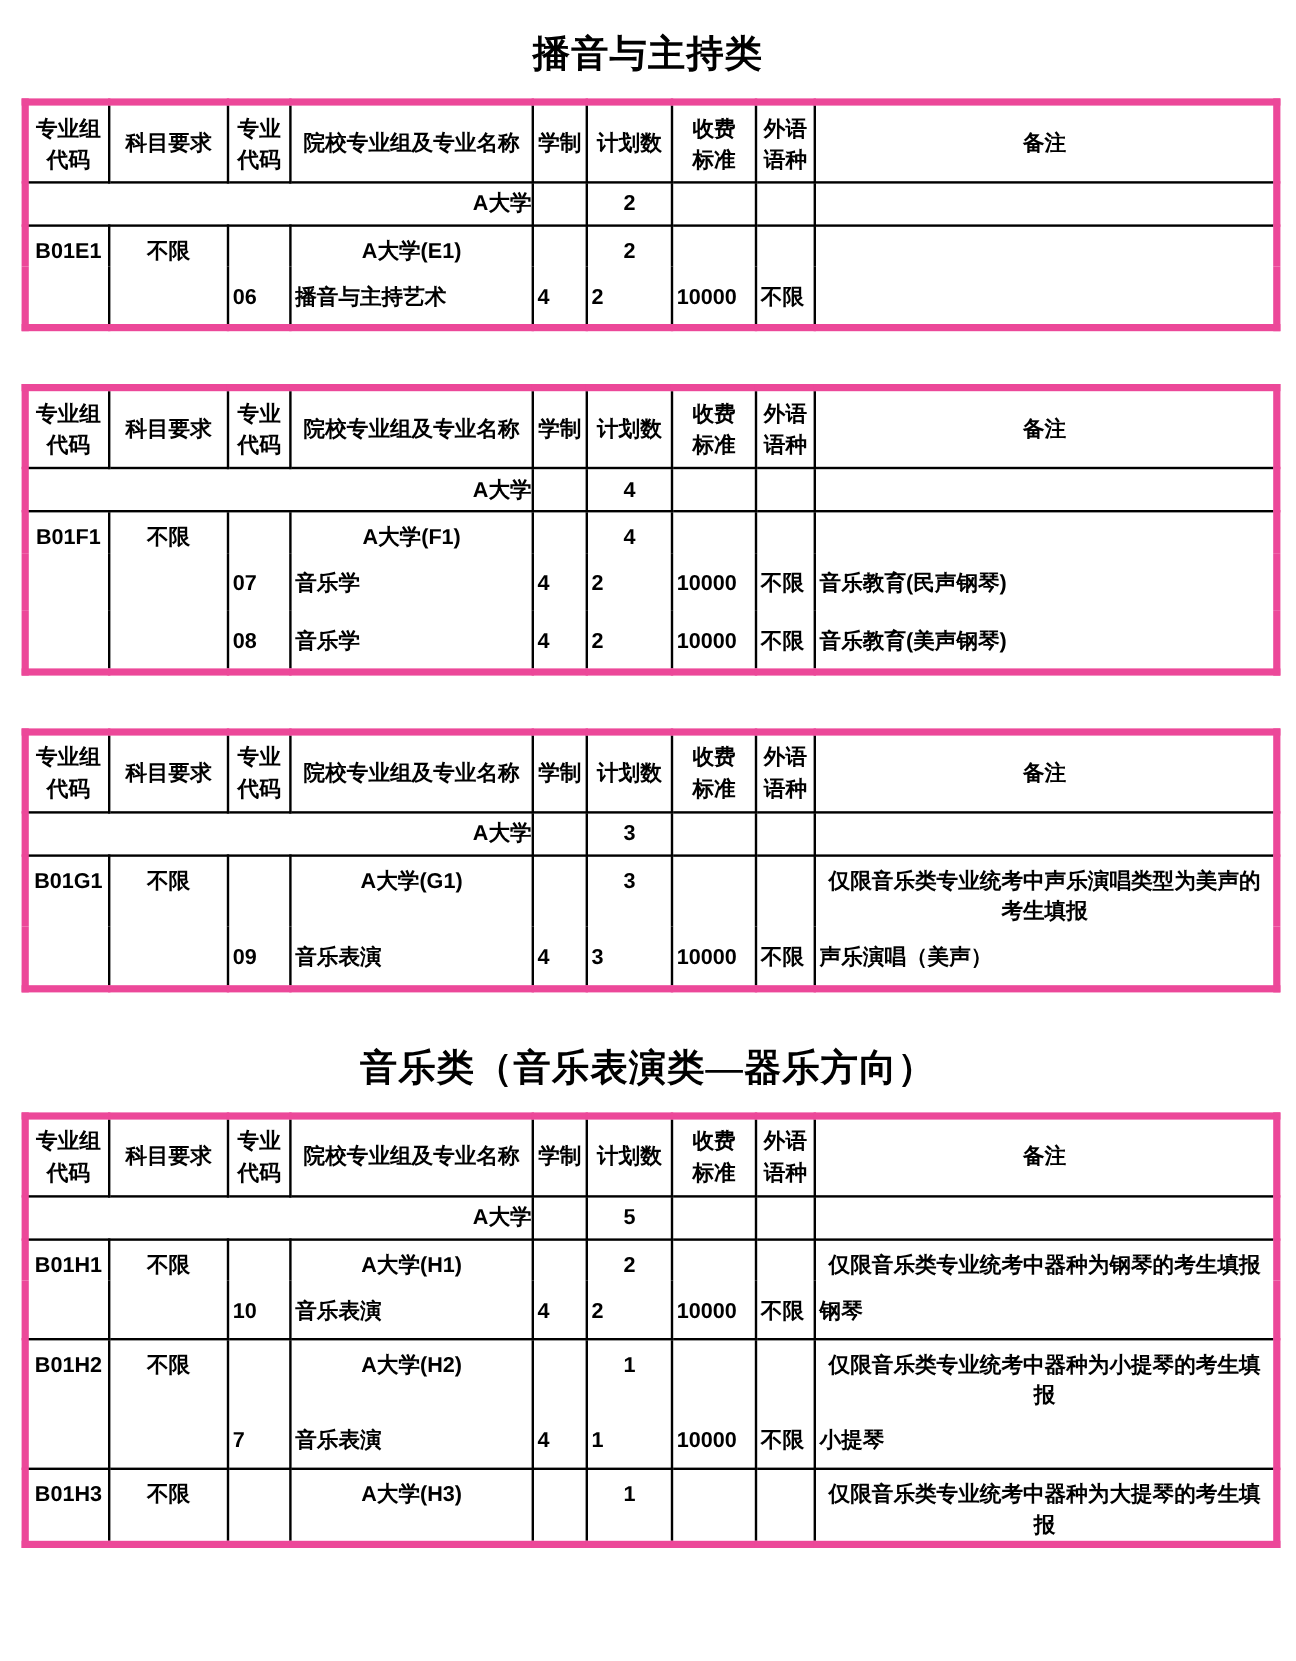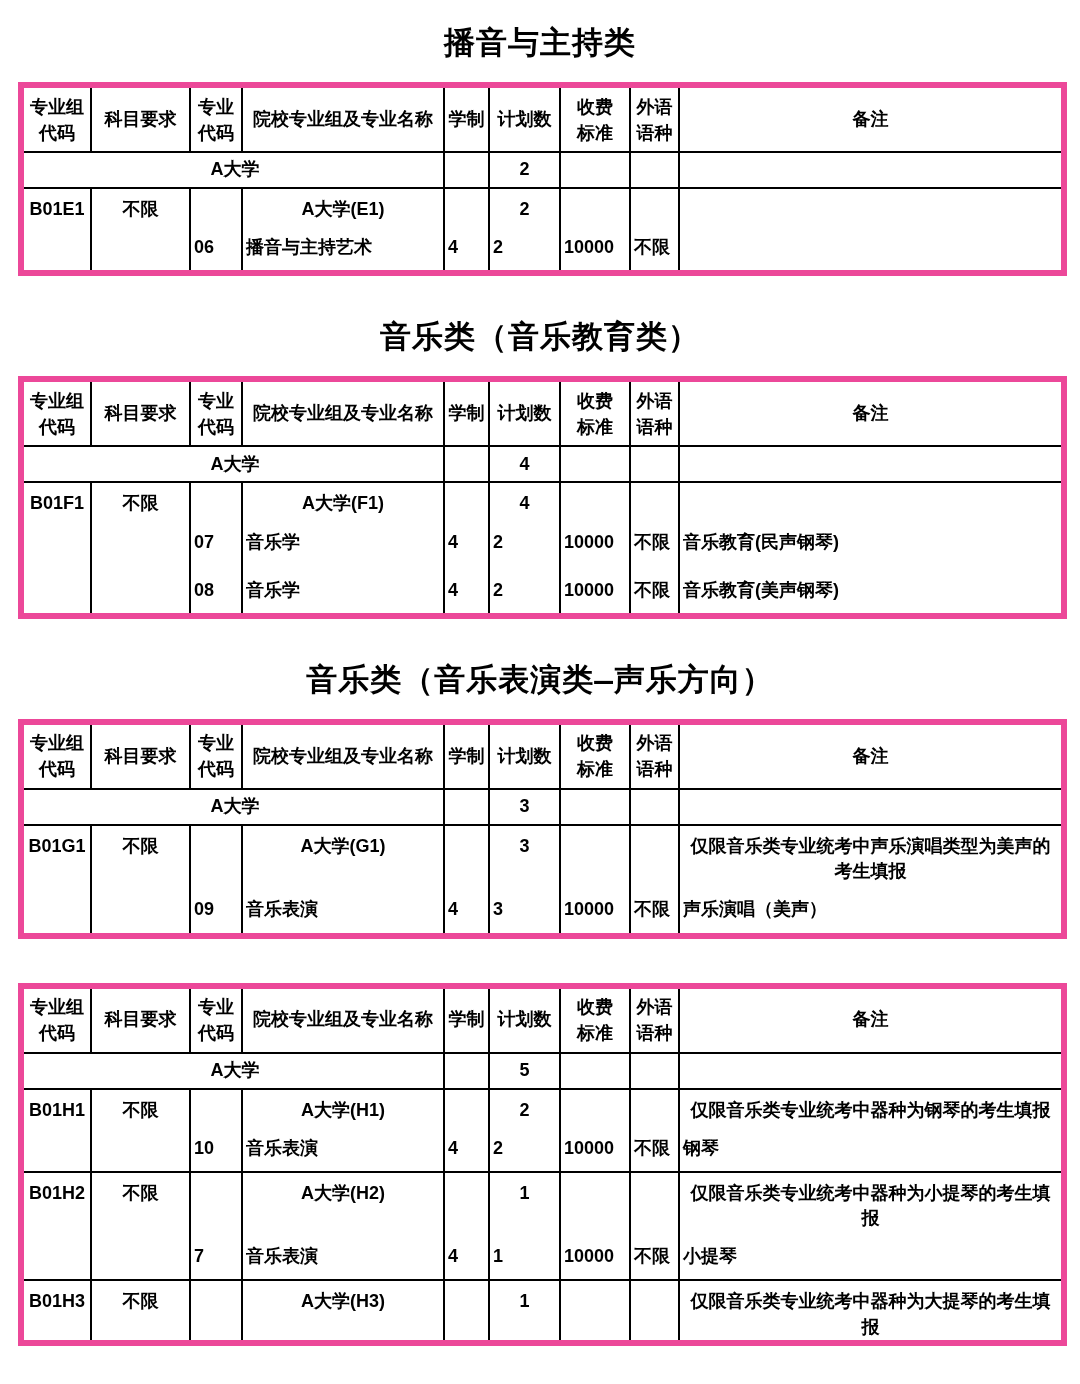--- a/index.html
+++ b/index.html
@@ -7,21 +7,21 @@
   body {
     width: 1080px;
     color: #000;
     font-family: "Liberation Sans", "DejaVu Sans", sans-serif;
   }
   .page { padding-top: 26px; padding-bottom: 20px; }
   .section { margin-bottom: 44px; }
   .section:last-child { margin-bottom: 0; }
   .section-title {
     text-align: center;
-    font-family: Liberation Mono, monospace;
+    font-family: Liberation Serif, serif;
     font-weight: bold;
     font-size: 31px;
     line-height: 38px;
     margin-bottom: 18px;
     letter-spacing: 1px;
   }
   table.plan {
     border-collapse: collapse;
     table-layout: fixed;
     width: 1043px;
@@ -37,21 +37,21 @@
   }
   tr.head th {
     height: 67px;
     text-align: center;
     vertical-align: middle;
     font-weight: bold;
     padding: 0 1px;
   }
   tr.head th .l { display: block; line-height: 26px; }
   tr.school-row td { height: 36px; vertical-align: middle; text-align: center; }
-  tr.school-row td.al { text-align: center; padding-left: 3px; }
+  tr.school-row td.al { text-align: right; padding-left: 3px; }
   tr.sub-head td {
     vertical-align: top;
     text-align: center;
     padding: 8px 3px 0 3px;
   }
   tr.sub-major td {
     vertical-align: bottom;
     text-align: left;
     padding: 13px 3px 10px 3px;
     border-top-style: hidden;
@@ -129,21 +129,20 @@
           <td>2</td>
           <td>10000</td>
           <td>不限</td>
           <td class="remark"></td>
         </tr>
       </tbody>
     </table>
   </div>
 
   <div class="section">
-    <div class="section-title">音乐类（音乐教育类）</div>
     <table class="plan">
       <colgroup>
         <col style="width:70px">
           <col style="width:99px">
           <col style="width:52px">
           <col style="width:202px">
         <col style="width:45px">
           <col style="width:71px">
           <col style="width:70px">
           <col style="width:49px">
@@ -202,90 +201,20 @@
           <td class="remark">音乐教育(民声钢琴)</td>
         </tr>
         <tr class="sub-major">
           <td>08</td>
           <td class="al">音乐学</td>
           <td>4</td>
           <td>2</td>
           <td>10000</td>
           <td>不限</td>
           <td class="remark">音乐教育(美声钢琴)</td>
-        </tr>
-      </tbody>
-    </table>
-  </div>
-
-  <div class="section">
-    <div class="section-title">音乐类（音乐表演类—声乐方向）</div>
-    <table class="plan">
-      <colgroup>
-        <col style="width:70px">
-          <col style="width:99px">
-          <col style="width:52px">
-          <col style="width:202px">
-        <col style="width:45px">
-          <col style="width:71px">
-          <col style="width:70px">
-          <col style="width:49px">
-          <col style="width:385px">
-      </colgroup>
-      <tbody>
-        <tr class="head">
-          <th>
-              <span class="l">专业组</span>
-              <span class="l">代码</span>
-            </th>
-          <th>科目要求</th>
-          <th>
-              <span class="l">专业</span>
-              <span class="l">代码</span>
-            </th>
-          <th>院校专业组及专业名称</th>
-          <th>学制</th>
-          <th>计划数</th>
-          <th>
-              <span class="l">收费</span>
-              <span class="l">标准</span>
-            </th>
-          <th>
-              <span class="l">外语</span>
-              <span class="l">语种</span>
-            </th>
-          <th>备注</th>
-        </tr>
-        <tr class="school-row">
-          <td colspan="4" class="al">A大学</td>
-          <td></td>
-          <td>3</td>
-          <td></td>
-          <td></td>
-          <td></td>
-        </tr>
-        <tr class="sub-head">
-          <td rowspan="2" class="gcell">B01G1</td>
-          <td rowspan="2" class="gcell">不限</td>
-          <td></td>
-          <td class="al">A大学(G1)</td>
-          <td></td>
-          <td>3</td>
-          <td></td>
-          <td></td>
-          <td class="remark">仅限音乐类专业统考中声乐演唱类型为美声的考生填报</td>
-        </tr>
-        <tr class="sub-major">
-          <td>09</td>
-          <td class="al">音乐表演</td>
-          <td>4</td>
-          <td>3</td>
-          <td>10000</td>
-          <td>不限</td>
-          <td class="remark">声乐演唱（美声）</td>
         </tr>
       </tbody>
     </table>
   </div>
 
   <div class="section">
     <table class="plan">
       <colgroup>
         <col style="width:70px">
           <col style="width:99px">
@@ -317,77 +246,147 @@
             </th>
           <th>
               <span class="l">外语</span>
               <span class="l">语种</span>
             </th>
           <th>备注</th>
         </tr>
         <tr class="school-row">
           <td colspan="4" class="al">A大学</td>
           <td></td>
-          <td>5</td>
-          <td></td>
-          <td></td>
-          <td></td>
-        </tr>
-
-        <tr class="sub-head">
-          <td rowspan="2" class="gcell">B01H1</td>
-          <td rowspan="2" class="gcell">不限</td>
-          <td></td>
-          <td class="al">A大学(H1)</td>
-          <td></td>
-          <td>2</td>
-          <td></td>
-          <td></td>
-          <td class="remark">仅限音乐类专业统考中器种为钢琴的考生填报</td>
-        </tr>
-        <tr class="sub-major">
-          <td>10</td>
+          <td>3</td>
+          <td></td>
+          <td></td>
+          <td></td>
+        </tr>
+        <tr class="sub-head">
+          <td rowspan="2" class="gcell">B01G1</td>
+          <td rowspan="2" class="gcell">不限</td>
+          <td></td>
+          <td class="al">A大学(G1)</td>
+          <td></td>
+          <td>3</td>
+          <td></td>
+          <td></td>
+          <td class="remark">仅限音乐类专业统考中声乐演唱类型为美声的考生填报</td>
+        </tr>
+        <tr class="sub-major">
+          <td>09</td>
           <td class="al">音乐表演</td>
           <td>4</td>
-          <td>2</td>
-          <td>10000</td>
-          <td>不限</td>
-          <td class="remark">钢琴</td>
-        </tr>
-
-        <tr class="sub-head">
-          <td rowspan="2" class="gcell">B01H2</td>
-          <td rowspan="2" class="gcell">不限</td>
-          <td></td>
-          <td class="al">A大学(H2)</td>
-          <td></td>
-          <td>1</td>
-          <td></td>
-          <td></td>
-          <td class="remark">仅限音乐类专业统考中器种为小提琴的考生填报</td>
-        </tr>
-        <tr class="sub-major">
-          <td>7</td>
-          <td class="al">音乐表演</td>
-          <td>4</td>
-          <td>1</td>
-          <td>10000</td>
-          <td>不限</td>
-          <td class="remark">小提琴</td>
-        </tr>
-
-        <tr class="sub-head">
-          <td rowspan="2" class="gcell">B01H3</td>
-          <td rowspan="2" class="gcell">不限</td>
-          <td></td>
-          <td class="al">A大学(H3)</td>
-          <td></td>
-          <td>1</td>
-          <td></td>
-          <td></td>
-          <td class="remark">仅限音乐类专业统考中器种为大提琴的考生填报</td>
-        </tr>
-
+          <td>3</td>
+          <td>10000</td>
+          <td>不限</td>
+          <td class="remark">声乐演唱（美声）</td>
+        </tr>
       </tbody>
     </table>
   </div>
 
+  <div class="section">
+    <div class="section-title">音乐类（音乐表演类—器乐方向）</div>
+    <table class="plan">
+      <colgroup>
+        <col style="width:70px">
+          <col style="width:99px">
+          <col style="width:52px">
+          <col style="width:202px">
+        <col style="width:45px">
+          <col style="width:71px">
+          <col style="width:70px">
+          <col style="width:49px">
+          <col style="width:385px">
+      </colgroup>
+      <tbody>
+        <tr class="head">
+          <th>
+              <span class="l">专业组</span>
+              <span class="l">代码</span>
+            </th>
+          <th>科目要求</th>
+          <th>
+              <span class="l">专业</span>
+              <span class="l">代码</span>
+            </th>
+          <th>院校专业组及专业名称</th>
+          <th>学制</th>
+          <th>计划数</th>
+          <th>
+              <span class="l">收费</span>
+              <span class="l">标准</span>
+            </th>
+          <th>
+              <span class="l">外语</span>
+              <span class="l">语种</span>
+            </th>
+          <th>备注</th>
+        </tr>
+        <tr class="school-row">
+          <td colspan="4" class="al">A大学</td>
+          <td></td>
+          <td>5</td>
+          <td></td>
+          <td></td>
+          <td></td>
+        </tr>
+
+        <tr class="sub-head">
+          <td rowspan="2" class="gcell">B01H1</td>
+          <td rowspan="2" class="gcell">不限</td>
+          <td></td>
+          <td class="al">A大学(H1)</td>
+          <td></td>
+          <td>2</td>
+          <td></td>
+          <td></td>
+          <td class="remark">仅限音乐类专业统考中器种为钢琴的考生填报</td>
+        </tr>
+        <tr class="sub-major">
+          <td>10</td>
+          <td class="al">音乐表演</td>
+          <td>4</td>
+          <td>2</td>
+          <td>10000</td>
+          <td>不限</td>
+          <td class="remark">钢琴</td>
+        </tr>
+
+        <tr class="sub-head">
+          <td rowspan="2" class="gcell">B01H2</td>
+          <td rowspan="2" class="gcell">不限</td>
+          <td></td>
+          <td class="al">A大学(H2)</td>
+          <td></td>
+          <td>1</td>
+          <td></td>
+          <td></td>
+          <td class="remark">仅限音乐类专业统考中器种为小提琴的考生填报</td>
+        </tr>
+        <tr class="sub-major">
+          <td>7</td>
+          <td class="al">音乐表演</td>
+          <td>4</td>
+          <td>1</td>
+          <td>10000</td>
+          <td>不限</td>
+          <td class="remark">小提琴</td>
+        </tr>
+
+        <tr class="sub-head">
+          <td rowspan="2" class="gcell">B01H3</td>
+          <td rowspan="2" class="gcell">不限</td>
+          <td></td>
+          <td class="al">A大学(H3)</td>
+          <td></td>
+          <td>1</td>
+          <td></td>
+          <td></td>
+          <td class="remark">仅限音乐类专业统考中器种为大提琴的考生填报</td>
+        </tr>
+
+      </tbody>
+    </table>
+  </div>
+
 </div>
 
 </body></html>

